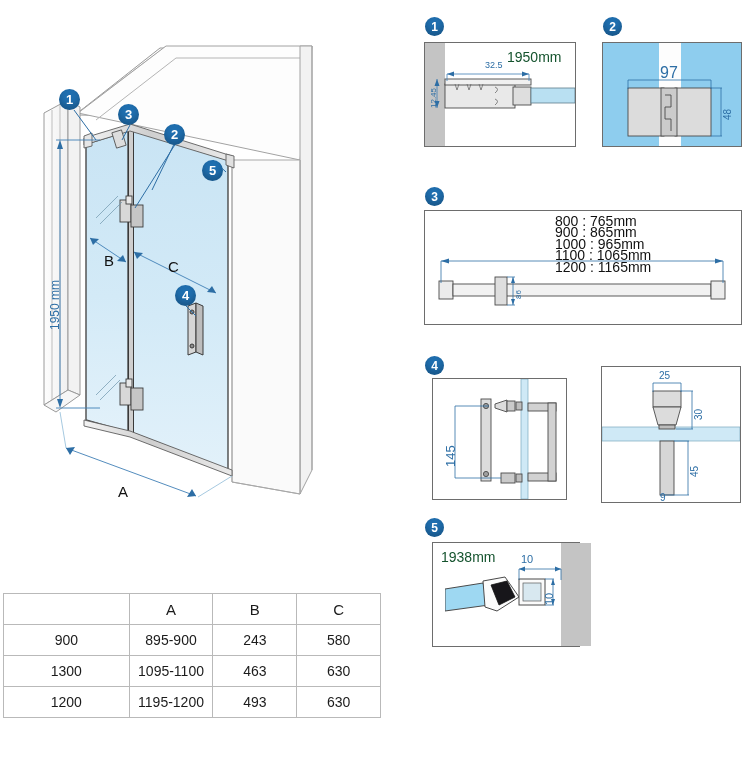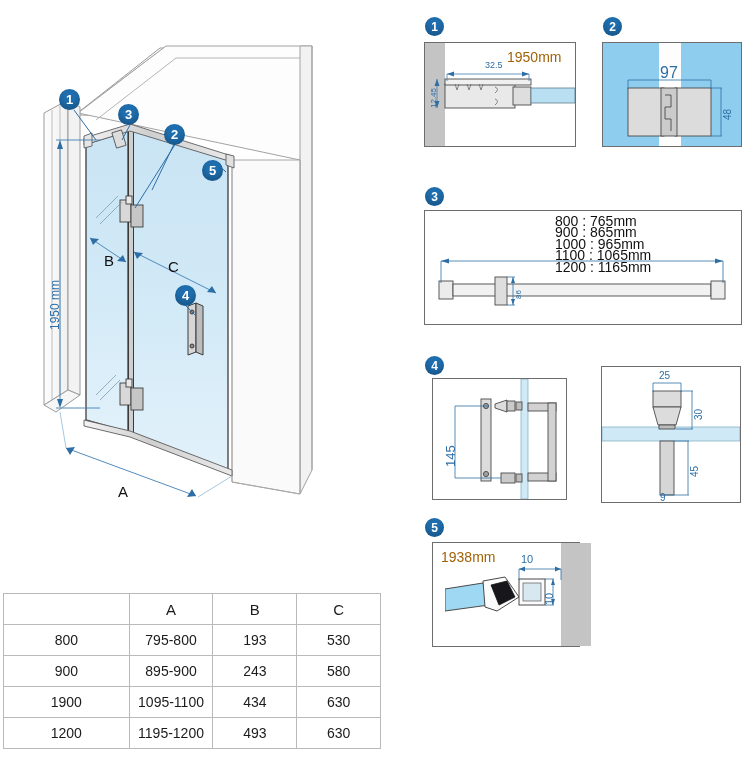--- a/index.html
+++ b/index.html
@@ -28,21 +28,21 @@
     border:1px solid #b9b9b9;text-align:center;font-size:14px;font-weight:normal;
     color:#1b1b1b;height:30px;padding:0;
   }
   table.spec th{font-size:15px;}
   table.spec col.c0{width:126px;}
   table.spec col.c1{width:84px;}
   table.spec col.c2{width:84px;}
   table.spec col.c3{width:84px;}
 
   .lbl{position:absolute;font-size:15px;color:#111;}
-  .mmlbl{position:absolute;font-size:14px;color:#a16207;}
+  .mmlbl{position:absolute;font-size:14px;color:#14532d;}
   .list3{position:absolute;font-size:14px;color:#111;line-height:11.4px;text-align:left;}
   svg{display:block;}
 </style>
 </head>
 <body>
 
 <div class="stage">
 
   <svg width="400" height="580" style="position:absolute;left:0;top:0;">
     <defs>
@@ -402,35 +402,29 @@
     <thead>
       <tr>
         <th></th>
         <th>A</th>
         <th>B</th>
         <th>C</th>
       </tr>
     </thead>
     <tbody>
       <tr>
-        <td>800</td>
-        <td>795-800</td>
-        <td>193</td>
-        <td>530</td>
-      </tr>
-      <tr>
         <td>900</td>
         <td>895-900</td>
         <td>243</td>
         <td>580</td>
       </tr>
       <tr>
-        <td>1900</td>
+        <td>1300</td>
         <td>1095-1100</td>
-        <td>434</td>
+        <td>463</td>
         <td>630</td>
       </tr>
       <tr>
         <td>1200</td>
         <td>1195-1200</td>
         <td>493</td>
         <td>630</td>
       </tr>
     </tbody>
   </table>

